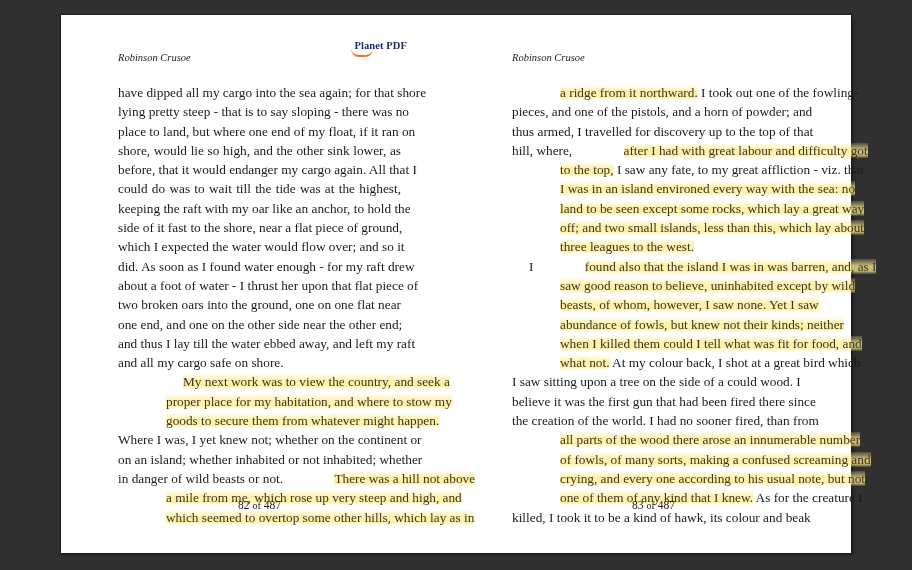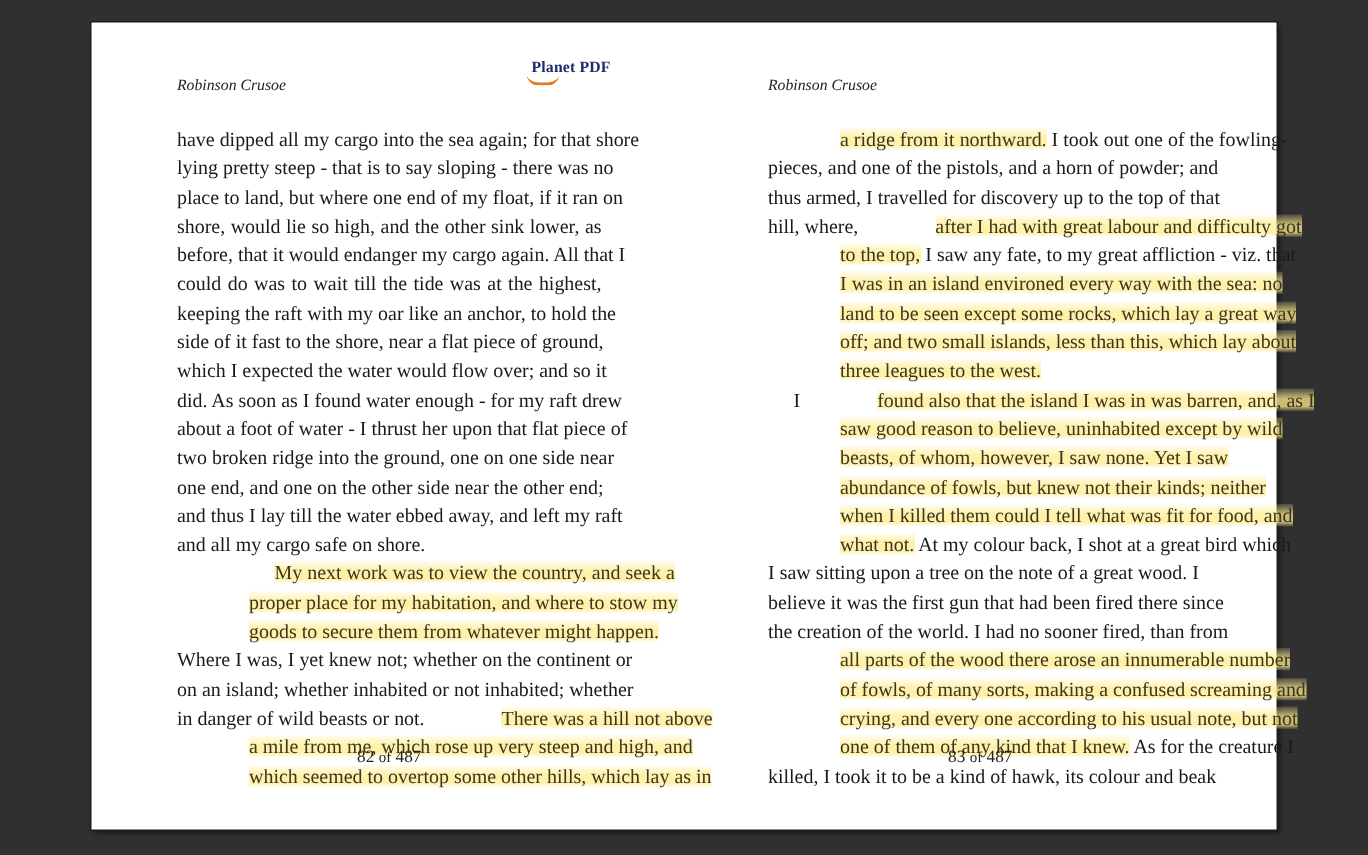--- a/index.html
+++ b/index.html
@@ -67,21 +67,21 @@
         <span class="line"><span>lying pretty steep - that is to say sloping - there was no</span></span>
         <span class="line"><span>place to land, but where one end of my float, if it ran on</span></span>
         <span class="line"><span>shore, would lie so high, and the other sink lower, as</span></span>
         <span class="line"><span>before, that it would endanger my cargo again. All that I</span></span>
         <span class="line"><span>could do was to wait till the tide was at the highest,</span></span>
         <span class="line"><span>keeping the raft with my oar like an anchor, to hold the</span></span>
         <span class="line"><span>side of it fast to the shore, near a flat piece of ground,</span></span>
         <span class="line"><span>which I expected the water would flow over; and so it</span></span>
         <span class="line"><span>did. As soon as I found water enough - for my raft drew</span></span>
         <span class="line"><span>about a foot of water - I thrust her upon that flat piece of</span></span>
-        <span class="line"><span>two broken ridge into the ground, one on one side near</span></span>
+        <span class="line"><span>two broken oars into the ground, one on one flat near</span></span>
         <span class="line"><span>one end, and one on the other side near the other end;</span></span>
         <span class="line"><span>and thus I lay till the water ebbed away, and left my raft</span></span>
         <span class="line last"><span>and all my cargo safe on shore.</span></span>
         <span class="line indent"><span class="hl">My next work was to view the country, and seek a</span></span>
         <span class="line"><span class="hl">proper place for my habitation, and where to stow my</span></span>
         <span class="line"><span class="hl">goods to secure them from whatever might happen.</span></span>
         <span class="line"><span>Where I was, I yet knew not; whether on the continent or</span></span>
         <span class="line"><span>on an island; whether inhabited or not inhabited; whether</span></span>
         <span class="line"><span>in danger of wild beasts or not. </span><span class="hl">There was a hill not above</span></span>
         <span class="line"><span class="hl">a mile from me, which rose up very steep and high, and</span></span>
@@ -105,21 +105,21 @@
         <span class="line"><span class="hl">I was in an island environed every way with the sea: no</span></span>
         <span class="line"><span class="hl">land to be seen except some rocks, which lay a great way</span></span>
         <span class="line"><span class="hl">off; and two small islands, less than this, which lay about</span></span>
         <span class="line last"><span class="hl">three leagues to the west.</span></span>
         <span class="line indent"><span>I </span><span class="hl">found also that the island I was in was barren, and, as I</span></span>
         <span class="line"><span class="hl">saw good reason to believe, uninhabited except by wild</span></span>
         <span class="line"><span class="hl">beasts, of whom, however, I saw none. Yet I saw</span></span>
         <span class="line"><span class="hl">abundance of fowls, but knew not their kinds; neither</span></span>
         <span class="line"><span class="hl">when I killed them could I tell what was fit for food, and</span></span>
         <span class="line"><span class="hl">what not.</span><span> At my colour back, I shot at a great bird which</span></span>
-        <span class="line"><span>I saw sitting upon a tree on the note of a great wood. I</span></span>
+        <span class="line"><span>I saw sitting upon a tree on the side of a could wood. I</span></span>
         <span class="line"><span>believe it was the first gun that had been fired there since</span></span>
         <span class="line"><span>the creation of the world. I had no sooner fired, than from</span></span>
         <span class="line"><span class="hl">all parts of the wood there arose an innumerable number</span></span>
         <span class="line"><span class="hl">of fowls, of many sorts, making a confused screaming and</span></span>
         <span class="line"><span class="hl">crying, and every one according to his usual note, but not</span></span>
         <span class="line"><span class="hl">one of them of any kind that I knew.</span><span> As for the creature I</span></span>
         <span class="line"><span>killed, I took it to be a kind of hawk, its colour and beak</span></span>
       </div>
     <div class="folio">
       <span>83</span>

